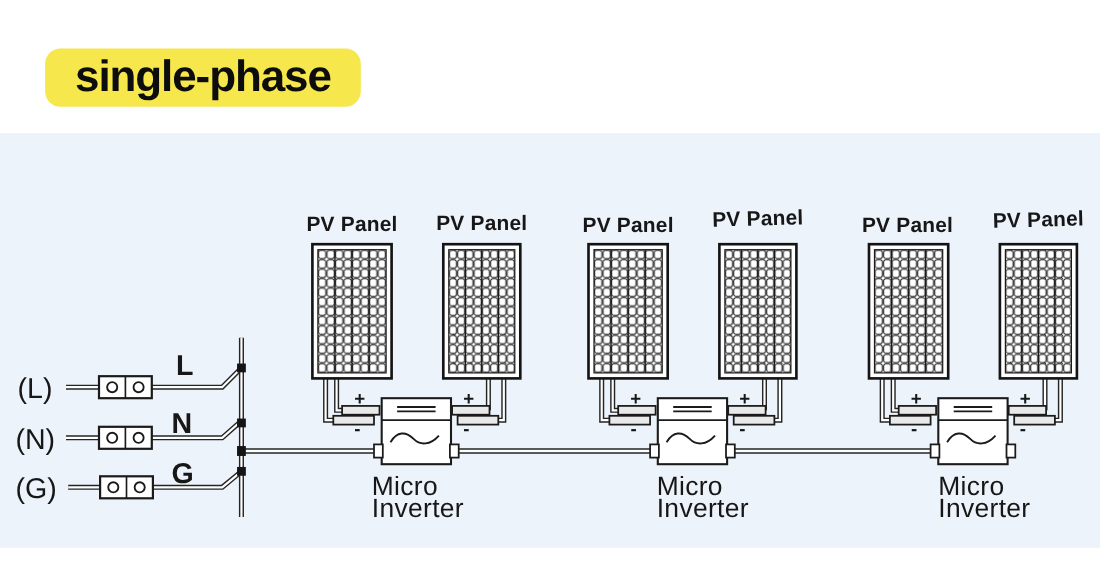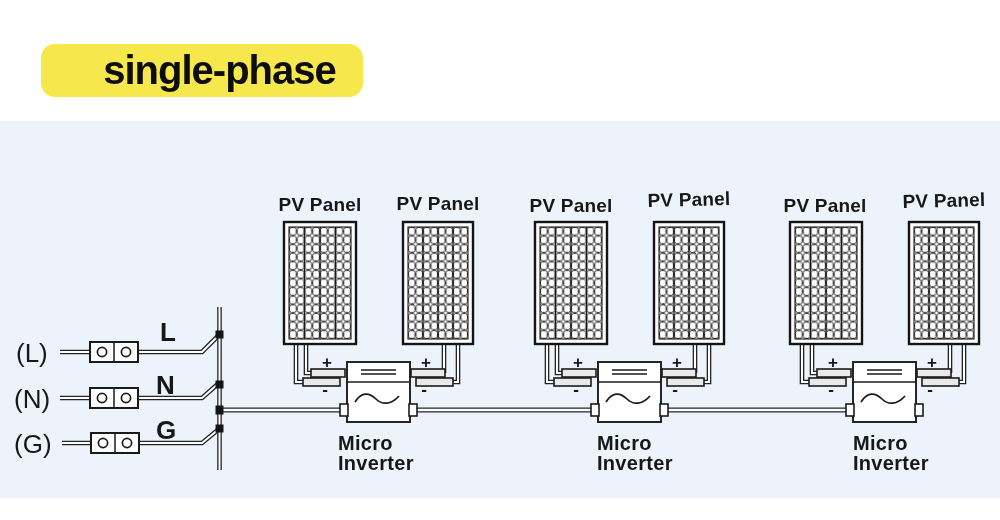--- a/index.html
+++ b/index.html
@@ -1,25 +1,25 @@
 <!DOCTYPE html>
 <html><head>
 <meta charset="utf-8">
 <style>
   html,body{margin:0;padding:0;background:#ffffff;}
   .stage{position:relative;width:1000px;height:520px;background:#ffffff;overflow:hidden;
          font-family:"Liberation Sans",sans-serif;}
   .diagram-bg{position:absolute;left:0;top:121px;width:1000px;height:377px;background:#edf3fa;}
   .title-badge{position:absolute;left:41px;top:44px;width:287px;height:53px;
          background:#f6e74d;border-radius:14px;display:flex;align-items:center;justify-content:center;
-         font-size:40px;font-weight:800;letter-spacing:-1px;color:#0d0d0d;padding-left:35px;}
+         font-size:40px;font-weight:800;letter-spacing:-1px;color:#0d0d0d;}
   svg.wiring{position:absolute;left:0;top:0;}
   .lbl{position:absolute;color:#171717;white-space:nowrap;}
   .pvl{width:90px;text-align:center;font-size:19px;font-weight:700;letter-spacing:.2px;}
-  .inv{font-size:20px;font-weight:700;line-height:20px;letter-spacing:.3px;}
+  .inv{font-size:24px;font-weight:400;line-height:20px;letter-spacing:.3px;}
   .paren{font-size:26px;font-weight:500;}
   .wirechar{font-size:26px;font-weight:600;}
   .pm{width:16px;text-align:center;font-size:17px;font-weight:700;line-height:17px;}
   .wo{fill:none;stroke:#242424;stroke-width:4.6;}
   .wi{fill:none;stroke:#ffffff;stroke-width:2;}
   .wo2{fill:none;stroke:#242424;stroke-width:5;}
   .wi2{fill:none;stroke:#fbfdff;stroke-width:2.4;}
   .conn{fill:#e9e9e9;stroke:#1b1b1b;stroke-width:1.6;}
   .pframe{fill:#ffffff;stroke:#141414;stroke-width:2.4;}
   .ibox{fill:#ffffff;stroke:#1b1b1b;stroke-width:1.9;}

